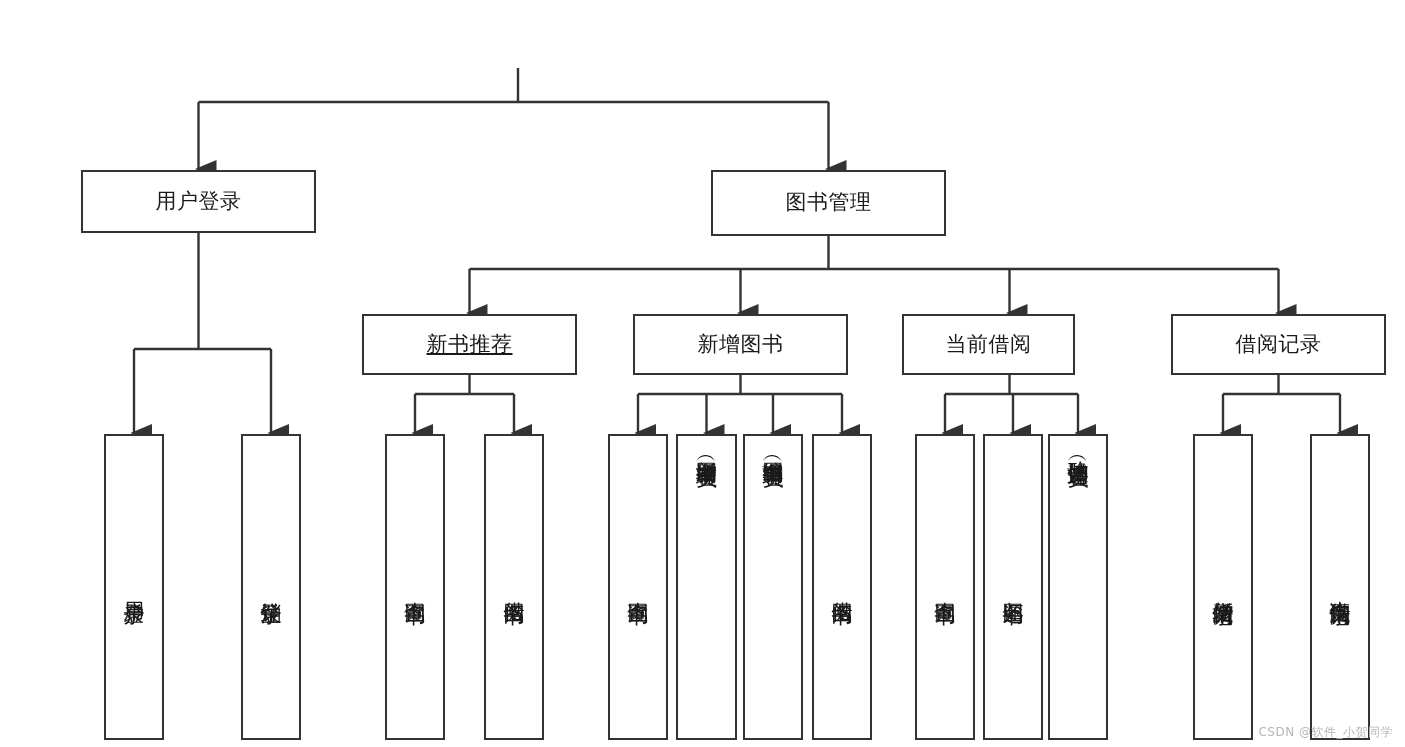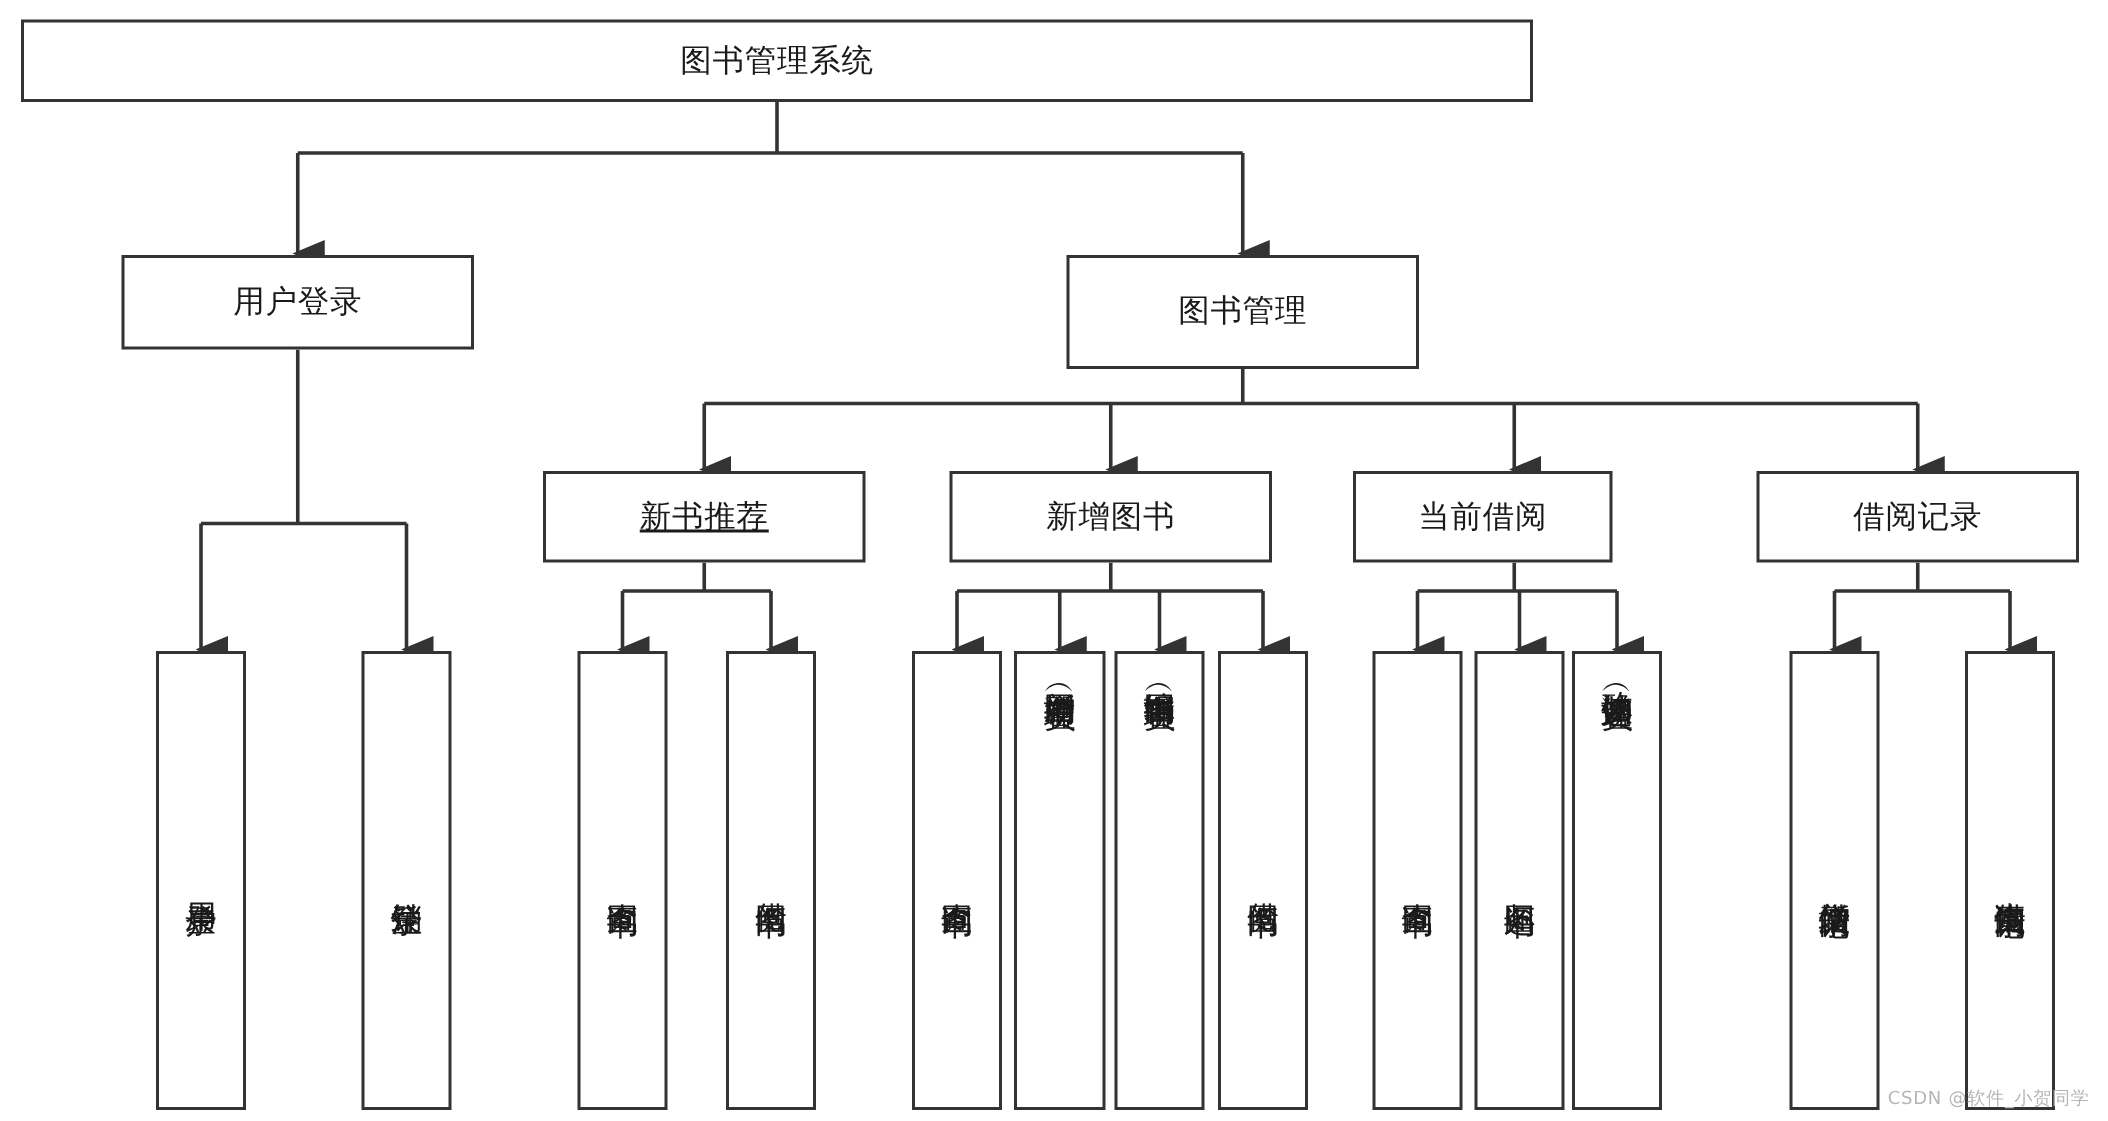--- a/index.html
+++ b/index.html
@@ -109,28 +109,25 @@
         <path d="M 945 394 L 945 433" marker-end="url(#arrow)"></path>
         <path d="M 1013 394 L 1013 433" marker-end="url(#arrow)"></path>
         <path d="M 1078 394 L 1078 433" marker-end="url(#arrow)"></path>
         <path d="M 1278.5 375 L 1278.5 394"></path>
         <path d="M 1223 394 L 1340 394"></path>
         <path d="M 1223 394 L 1223 433" marker-end="url(#arrow)"></path>
         <path d="M 1340 394 L 1340 433" marker-end="url(#arrow)"></path>
       </g>
   </svg>
 
-  <div class="node horiz" style="left: 14px; top: 13px; width: 1008px; height: 55px;">
-    <span class="label">图书管理系统</span>
-  </div>
 
   <div class="node horiz" style="left: 81px; top: 170px; width: 235px; height: 63px;">
     <span class="label">用户登录</span>
   </div>
-  <div class="node horiz" style="left: 711px; top: 170px; width: 235px; height: 76px;">
+  <div class="node horiz" style="left: 711px; top: 170px; width: 235px; height: 66px;">
     <span class="label">图书管理</span>
   </div>
 
   <div class="node horiz" style="left: 362px; top: 314px; width: 215px; height: 61px; text-decoration: underline;">
     <span class="label">新书推荐</span>
   </div>
   <div class="node horiz" style="left: 633px; top: 314px; width: 215px; height: 61px;">
     <span class="label">新增图书</span>
   </div>
   <div class="node horiz" style="left: 902px; top: 314px; width: 173px; height: 61px;">

